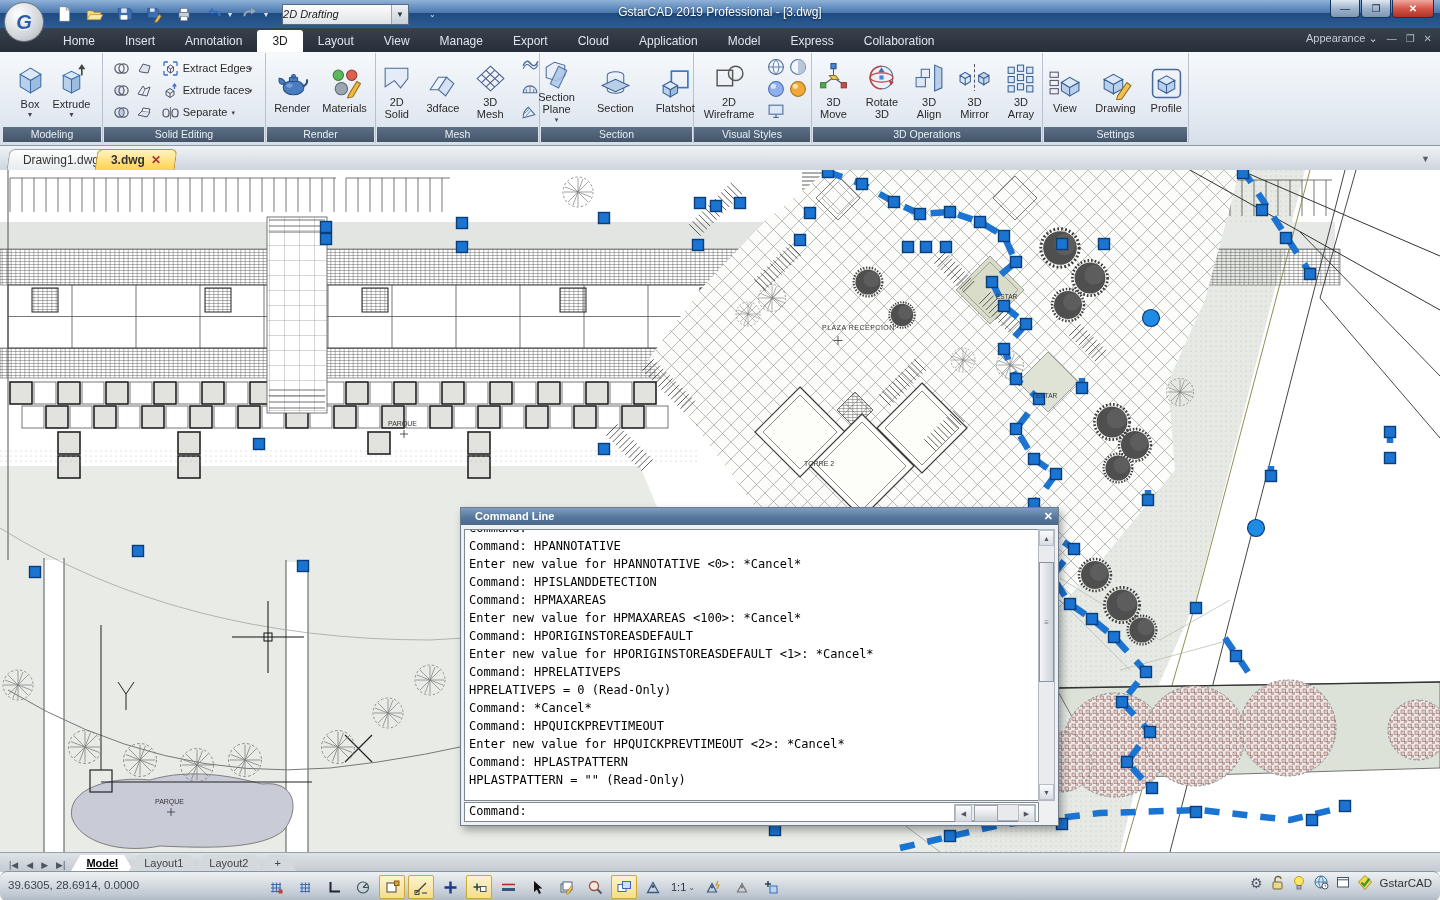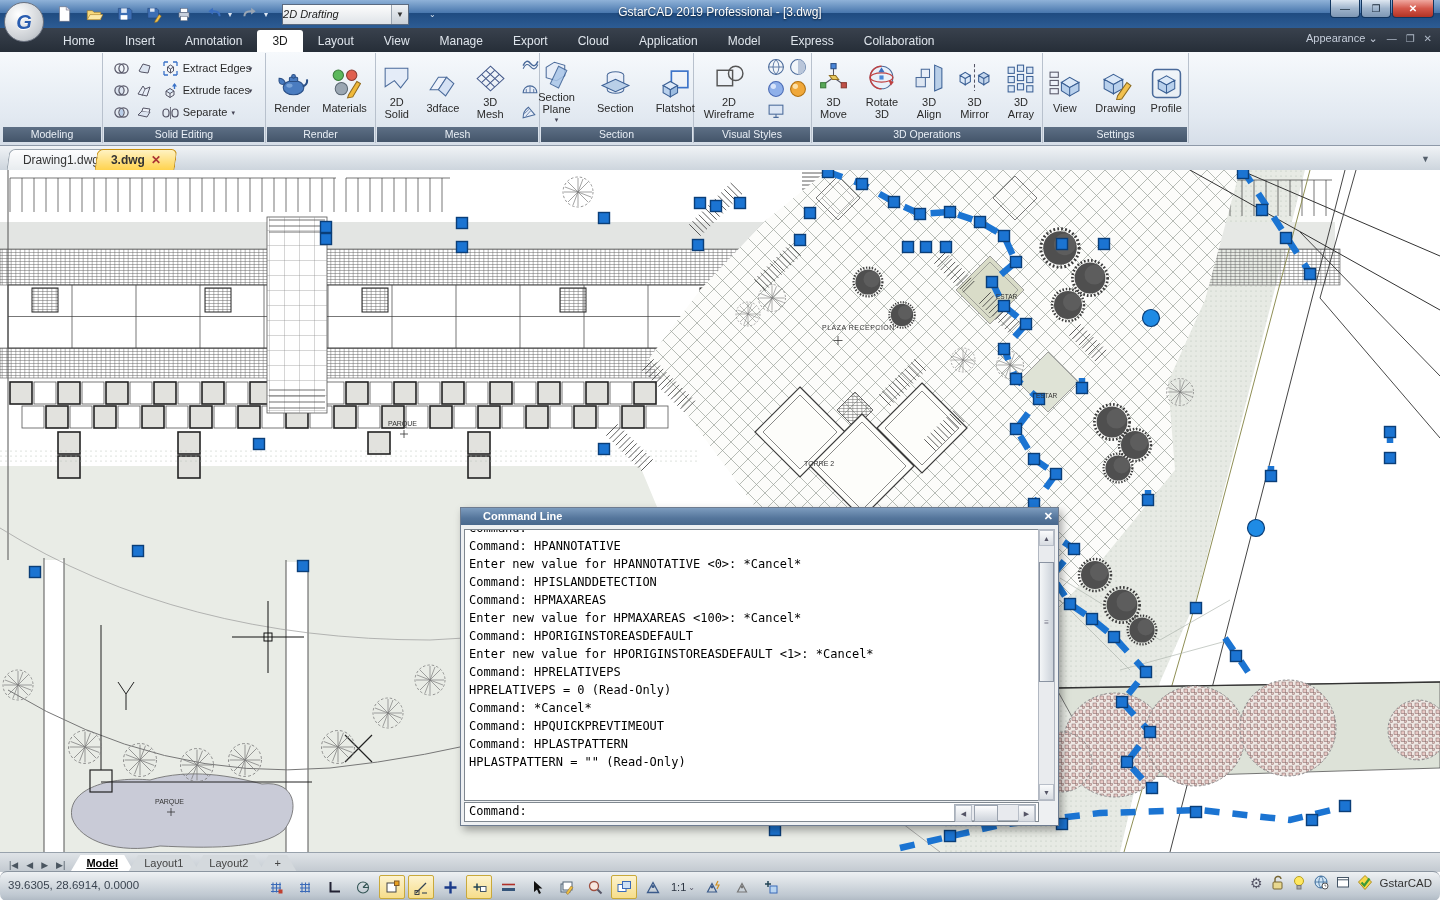--- a/index.html
+++ b/index.html
@@ -78,21 +78,21 @@
   .hbar{stroke:#333;stroke-width:.8;fill:none;}
   .selpath{stroke:#1b74d2;stroke-width:6.5;fill:none;stroke-dasharray:15 13;}
   .grip{fill:#1b74d2;stroke:#0a3e78;stroke-width:1.4;}
   .gripdot{fill:#1f8be5;stroke:#0a3e78;stroke-width:1.2;}
   .pinktree{fill:url(#pinkdots);stroke:#8a8a8c;stroke-width:1;stroke-dasharray:2.5 2;}
   .cadlabel{font-family:"Liberation Sans",sans-serif;fill:#333;}
   
   .cmdwin{position:absolute;left:460px;top:507px;width:597px;height:317px;border:1px solid #6e7c90;
     background:#eef0f2;box-shadow:3px 4px 8px rgba(0,0,0,.35);}
   .cmdtitle{height:17px;background:linear-gradient(#7d9cbe,#54759b 60%,#49688c);color:#fff;font-weight:bold;
-    font-size:11px;line-height:17px;padding-left:22px;position:relative;}
+    font-size:11px;line-height:17px;padding-left:14px;position:relative;}
   .cmdclose{position:absolute;right:5px;top:0;color:#fff;font-size:11px;font-weight:bold;}
   .cmdtext{position:absolute;left:3px;top:21px;right:19px;bottom:24px;background:#fff;border:1px solid #808890;
     overflow:hidden;font-family:"DejaVu Sans Mono",monospace;font-size:12px;line-height:18px;color:#000;padding-left:4px;}
   .cl-line{white-space:pre;}
   .cl-line:first-child{margin-top:-11px;}
   .cmdinput{position:absolute;left:3px;bottom:3px;right:19px;height:18px;background:#fff;border:1px solid #808890;
     font-family:"DejaVu Sans Mono",monospace;font-size:12px;line-height:17px;padding-left:4px;color:#000;}
   .hscroll{position:absolute;right:22px;bottom:4px;width:80px;height:15px;display:flex;border:1px solid #a8b0ba;background:#e8eaee;}
   .hscroll .hb{width:15px;height:100%;background:linear-gradient(#fafbfc,#d8dce2);border:1px solid #b8bec8;
     font-size:7px;display:flex;align-items:center;justify-content:center;color:#556;}
@@ -214,20 +214,42 @@
       <span><span>Appearance</span> ⌄</span>
       <span class="mwin">—</span>
       <span class="mwin">❐</span>
       <span class="mwin">✕</span>
     </div>
   </div>
 
   <div class="ribbon">
 
     <div class="panel" style="left:2px;width:100px">
+      <div class="pbody">
+        <div class="rbtn">
+          <svg class="ic32" viewBox="0 0 32 32">
+              <path d="M6 11L16 5l10 6-10 6z" fill="#dce9f8" stroke="#3a6ea5"></path>
+              <path d="M6 11l10 6v12l-10-6z" fill="#b8d0ec" stroke="#3a6ea5"></path>
+              <path d="M26 11l-10 6v12l10-6z" fill="#9cbce0" stroke="#3a6ea5"></path>
+            </svg>
+          <span class="rlabel">Box</span>
+          <span class="drop">▼</span>
+        </div>
+        <div class="rbtn">
+          <svg class="ic32" viewBox="0 0 32 32">
+              <path d="M8 12l8-4 8 4-8 4z" fill="#dce9f8" stroke="#3a6ea5"></path>
+              <path d="M8 12l8 4v13l-8-4z" fill="#b8d0ec" stroke="#3a6ea5"></path>
+              <path d="M24 12l-8 4v13l8-4z" fill="#9cbce0" stroke="#3a6ea5"></path>
+              <path d="M26 12V3" stroke="#444" stroke-width="1.6"></path>
+              <path d="M26 1l-3.5 5h7z" fill="#444"></path>
+            </svg>
+          <span class="rlabel">Extrude</span>
+          <span class="drop">▼</span>
+        </div>
+      </div>
       <div class="ptitle">Modeling</div>
     </div>
 
     <div class="panel" style="left:103px;width:162px">
       <div class="pbody">
         <div class="solidgrid">
           <div class="solidline">
             <span class="sic">
                 <svg viewBox="0 0 17 17">
                   <circle cx="6.5" cy="8.5" r="4.6" fill="none" stroke="#556" stroke-width="1.2"></circle>
@@ -885,20 +907,21 @@
       <div class="cl-line">Enter new value for HPANNOTATIVE &lt;0&gt;: *Cancel*</div>
       <div class="cl-line">Command: HPISLANDDETECTION</div>
       <div class="cl-line">Command: HPMAXAREAS</div>
       <div class="cl-line">Enter new value for HPMAXAREAS &lt;100&gt;: *Cancel*</div>
       <div class="cl-line">Command: HPORIGINSTOREASDEFAULT</div>
       <div class="cl-line">Enter new value for HPORIGINSTOREASDEFAULT &lt;1&gt;: *Cancel*</div>
       <div class="cl-line">Command: HPRELATIVEPS</div>
       <div class="cl-line">HPRELATIVEPS = 0 (Read-Only)</div>
       <div class="cl-line">Command: *Cancel*</div>
       <div class="cl-line">Command: HPQUICKPREVTIMEOUT</div>
+      <div class="cl-line">Enter new value for HPQUICKPREVTIMEOUT &lt;2&gt;: *Cancel*</div>
       <div class="cl-line">Command: HPLASTPATTERN</div>
       <div class="cl-line">HPLASTPATTERN = "" (Read-Only)</div>
     </div>
     <div class="vscroll">
       <div class="vb" style="top:0">▲</div>
       <div class="vthumb">≡</div>
       <div class="vb" style="bottom:0">▼</div>
     </div>
     <div class="cmdinput">Command:</div>
     <div class="hscroll">

